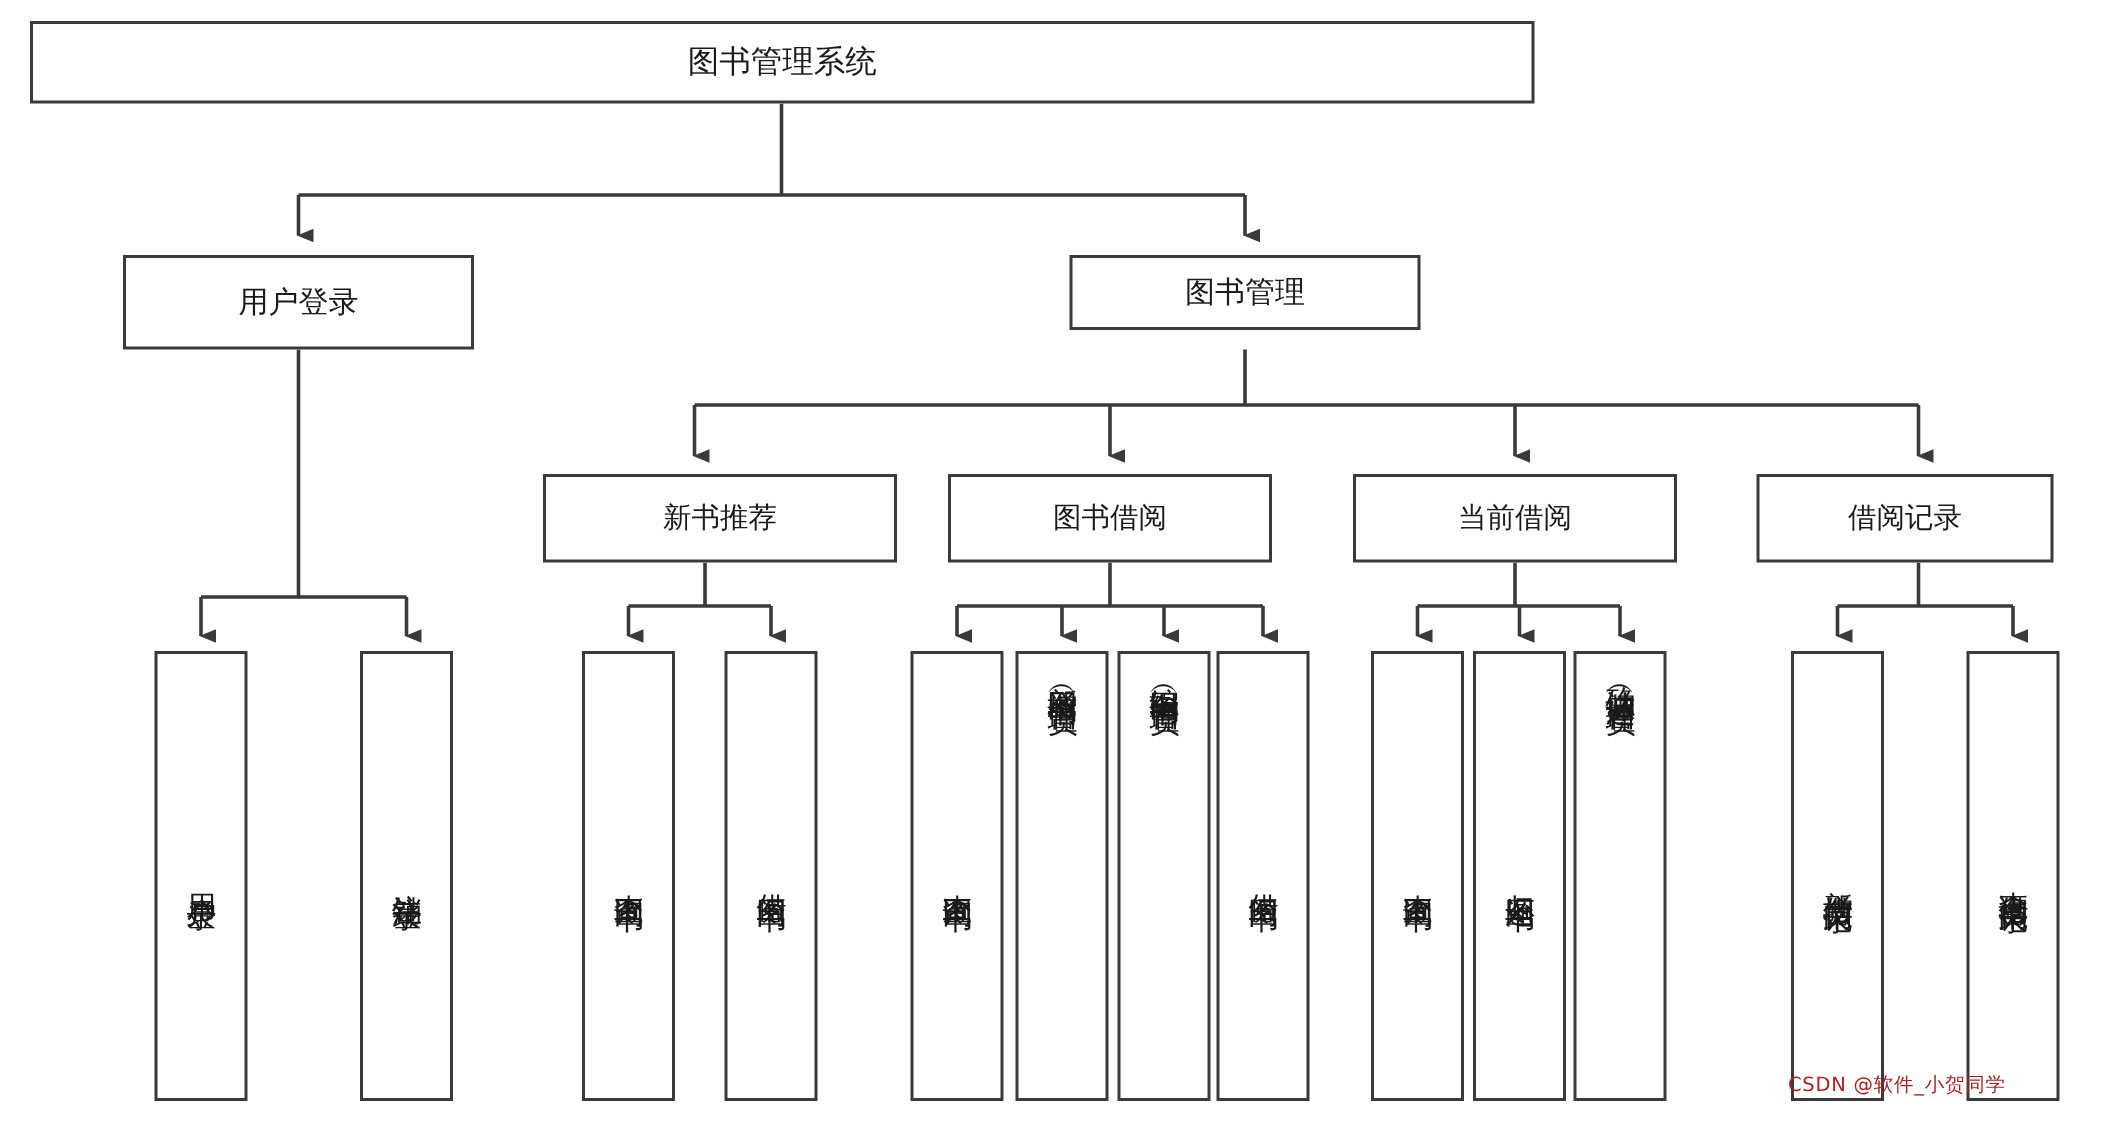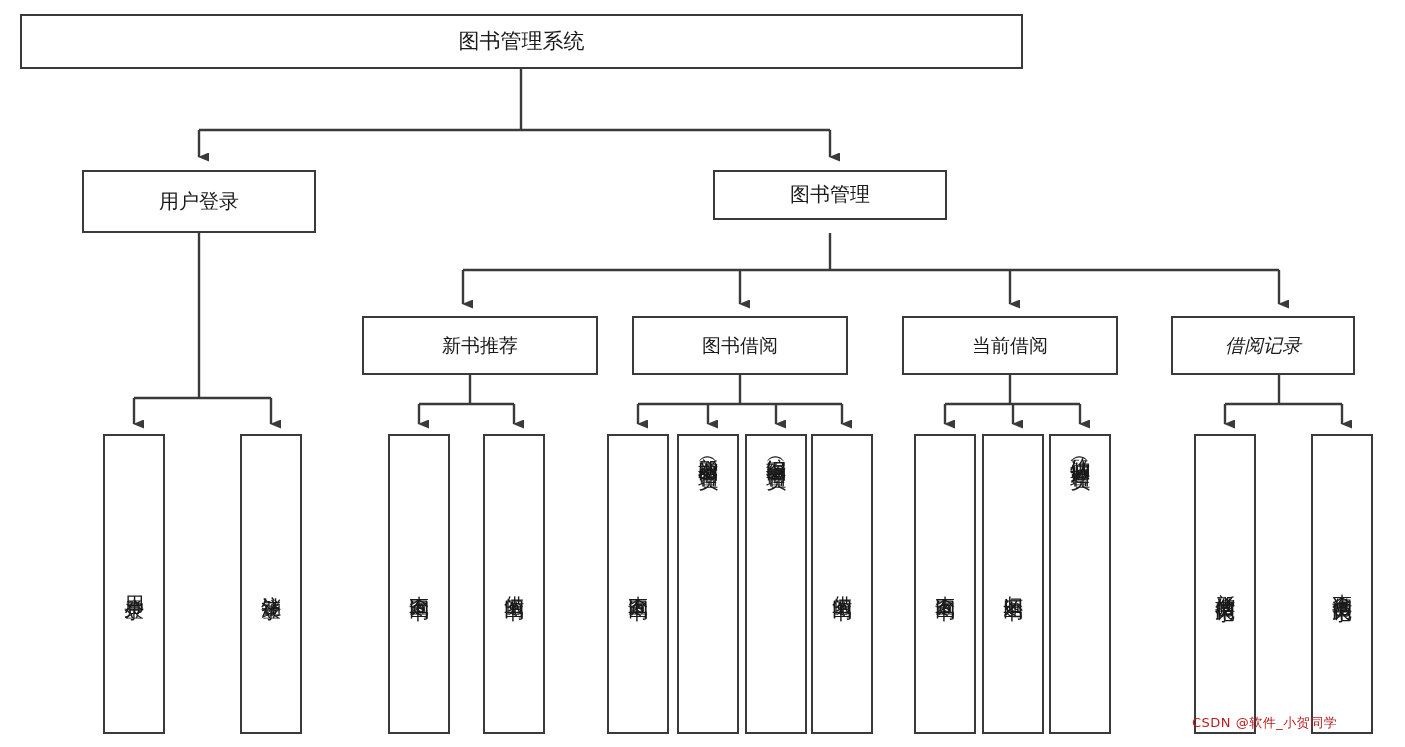--- a/index.html
+++ b/index.html
@@ -140,21 +140,21 @@
 
   <div class="node level2" style="left:362px; top:316px; width:236px; height:59px;">
     <span class="lbl">新书推荐</span>
   </div>
   <div class="node level2" style="left:632px; top:316px; width:216px; height:59px;">
     <span class="lbl">图书借阅</span>
   </div>
   <div class="node level2" style="left:902px; top:316px; width:216px; height:59px;">
     <span class="lbl">当前借阅</span>
   </div>
-  <div class="node level2" style="left:1171px; top:316px; width:184px; height:59px;font-style:italic;">
+  <div class="node level2" style="left:1171px; top:316px; width:198px; height:59px;">
     <span class="lbl">借阅记录</span>
   </div>
 
   <div class="node leaf centered" style="left:103px; top:434px; width:62px; height:300px;">
     <span class="lbl">用户登录</span>
   </div>
   <div class="node leaf centered" style="left:240px; top:434px; width:62px; height:300px;">
     <span class="lbl">注销登录</span>
   </div>
 

